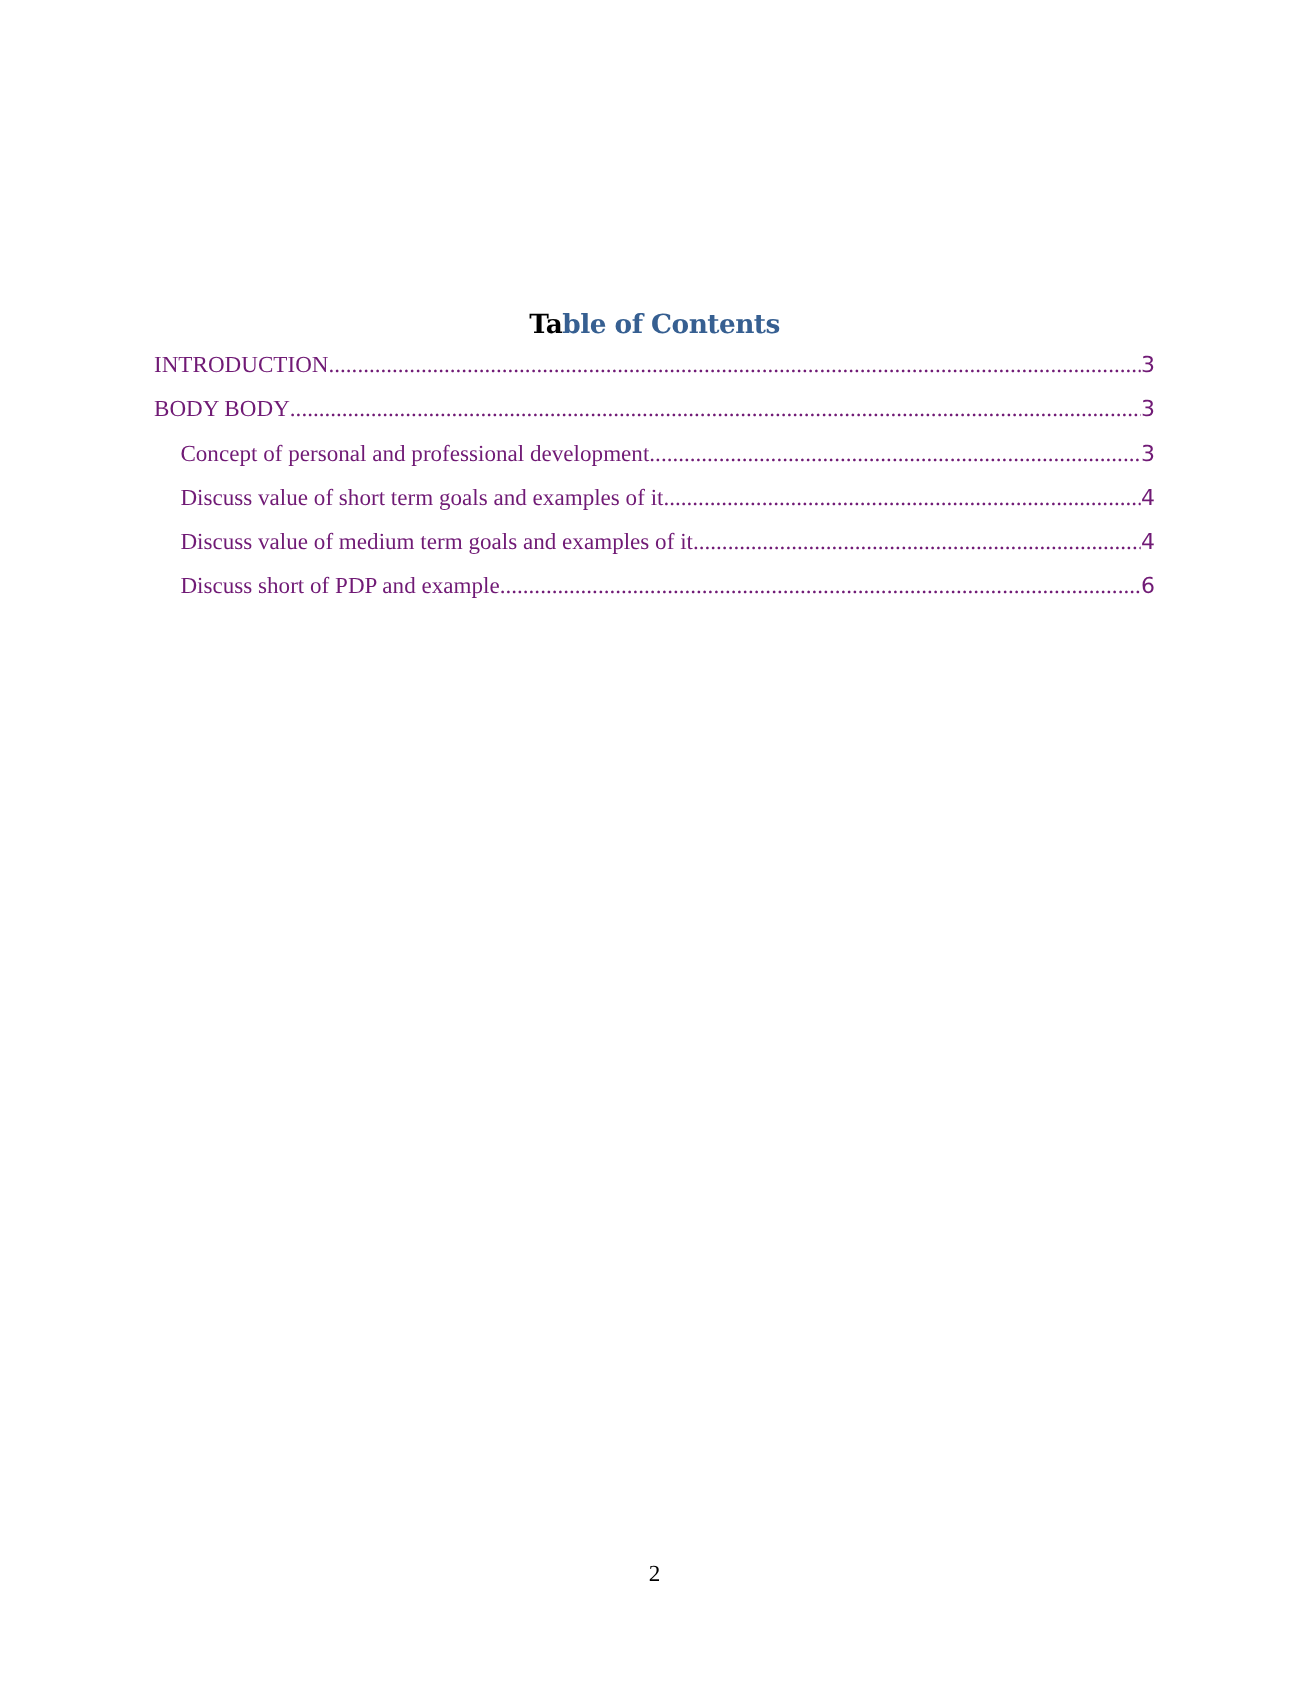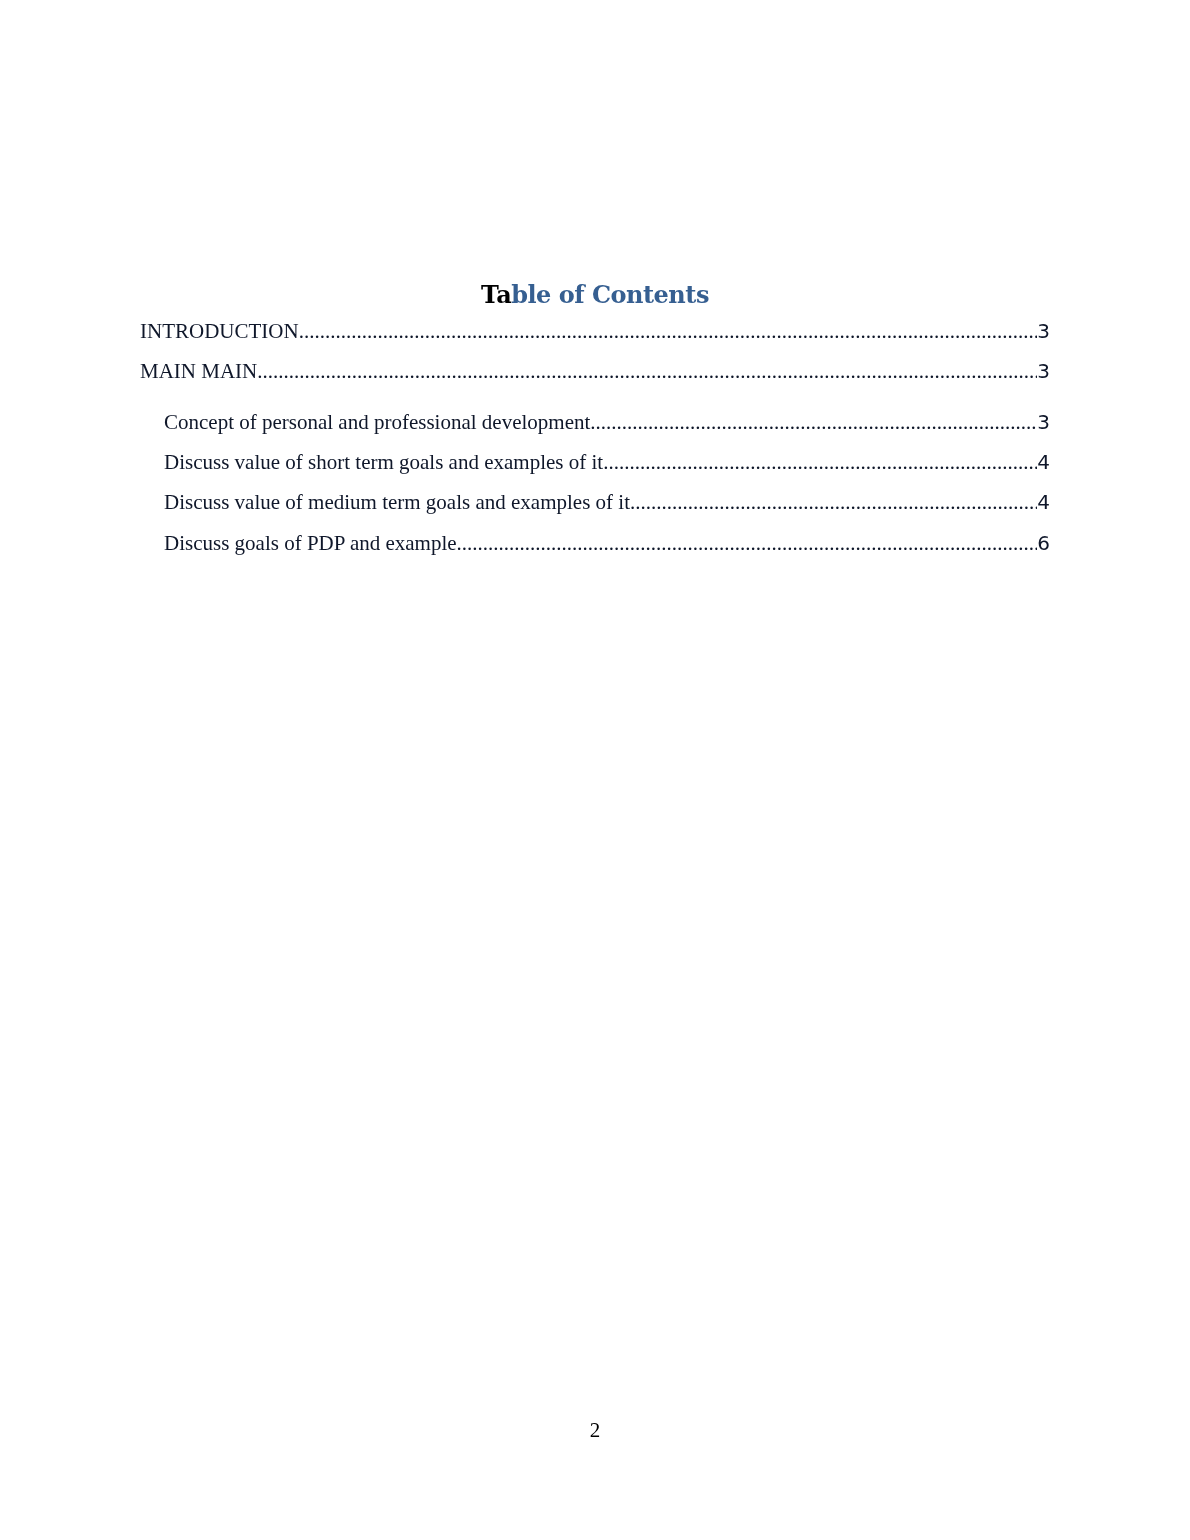--- a/index.html
+++ b/index.html
@@ -7,24 +7,24 @@
   .page { position: absolute; left: 0; top: 0; width: 1190px; height: 1168px; background: #fff; }
   .toc-title {
     position: absolute; left: 0; top: 280px; width: 1190px; text-align: center;
     font-family: "DejaVu Serif", serif; font-weight: bold; font-size: 24px; letter-spacing: -0.5px;
   }
   .toc-title .black { color: #000000; }
   .toc-title .blue { color: #365f91; }
   .toc { position: absolute; left: 140px; top: 316px; width: 910px; }
   .entry {
     position: relative; height: 40.3px; line-height: 30px;
-    font-family: "Liberation Serif", serif; font-size: 21px; color: #0f172a;
+    font-family: "Liberation Serif", serif; font-size: 21px; color: #701a75;
     display: flex; align-items: baseline; white-space: nowrap; overflow: hidden;
   }
-  .entry.level2 { padding-left: 24px; align-items: flex-end; }
+  .entry.level2 { padding-left: 24px; }
   .entry .label { flex: 0 0 auto; }
   .entry .leader { flex: 1 1 auto; overflow: hidden; white-space: nowrap; }
   .entry .leader::after { content: "................................................................................................................................................................................................................................................"; }
   .entry .page-num { flex: 0 0 auto; font-family: "DejaVu Sans", sans-serif; font-size: 20px; }
   .footer-num {
     position: absolute; left: 0; width: 1190px; top: 1418px; text-align: center;
     font-family: "Liberation Serif", serif; font-size: 21px; color: #000;
   }
 </style>
 </head>
@@ -35,40 +35,40 @@
     <span class="black">Ta</span><span class="blue">ble of Contents</span>
   </div>
 
   <div class="toc">
     <div class="entry">
       <span class="label">INTRODUCTION</span>
       <span class="leader"></span>
       <span class="page-num">3</span>
     </div>
     <div class="entry">
-      <span class="label">MAIN MAIN</span>
+      <span class="label">BODY BODY</span>
       <span class="leader"></span>
       <span class="page-num">3</span>
     </div>
     <div class="entry level2">
       <span class="label">Concept of personal and professional development</span>
       <span class="leader"></span>
       <span class="page-num">3</span>
     </div>
     <div class="entry level2">
       <span class="label">Discuss value of short term goals and examples of it</span>
       <span class="leader"></span>
       <span class="page-num">4</span>
     </div>
     <div class="entry level2">
       <span class="label">Discuss value of medium term goals and examples of it</span>
       <span class="leader"></span>
       <span class="page-num">4</span>
     </div>
     <div class="entry level2">
-      <span class="label">Discuss goals of PDP and example</span>
+      <span class="label">Discuss short of PDP and example</span>
       <span class="leader"></span>
       <span class="page-num">6</span>
     </div>
   </div>
 
   <div class="footer-num">2</div>
 </div>
 
 </body></html>

